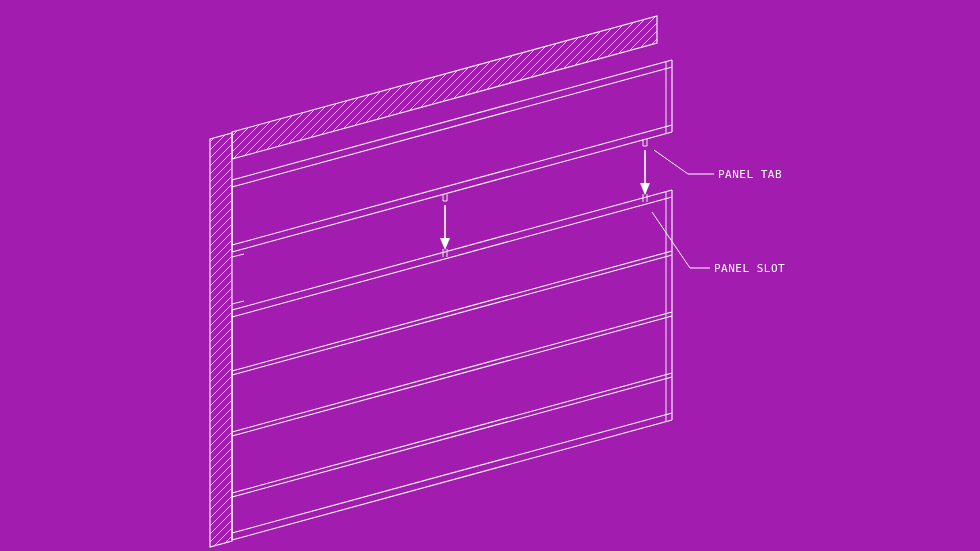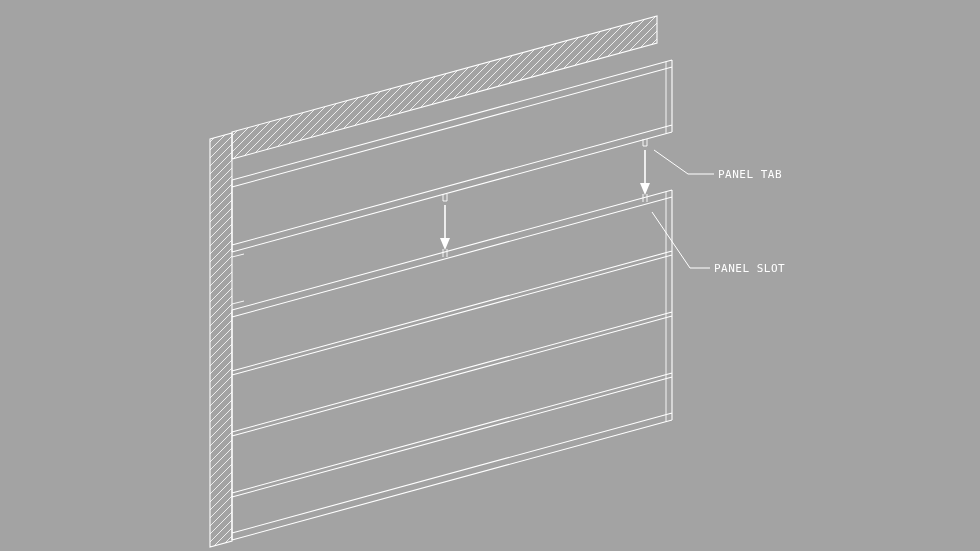--- a/index.html
+++ b/index.html
@@ -7,21 +7,21 @@
     padding: 0;
     background: #000000;
     width: 980px;
     height: 551px;
     overflow: hidden;
   }
   .stage {
     position: relative;
     width: 980px;
     height: 551px;
-    background: #a3a3a3;
+    background: #a21caf;
   }
   svg {
     display: block;
   }
   .ln {
     stroke: #ffffff;
     stroke-width: 1.1;
     fill: none;
     stroke-linecap: butt;
   }

